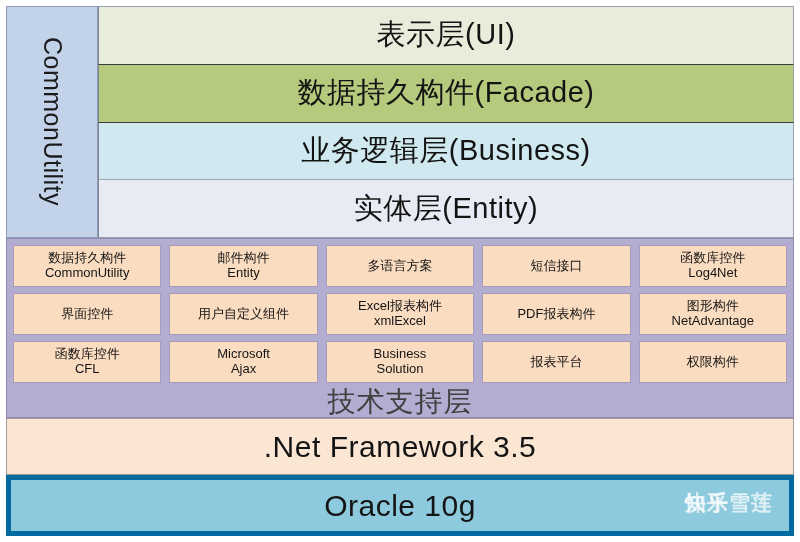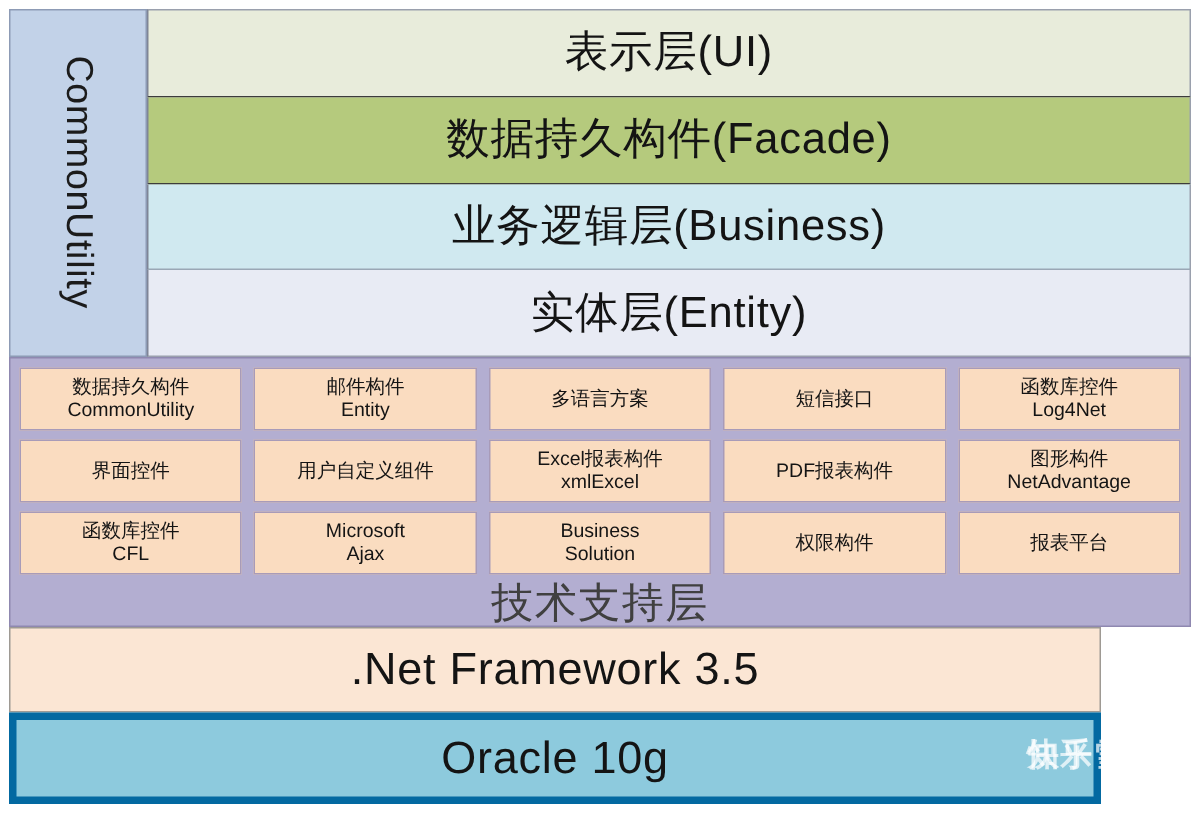--- a/index.html
+++ b/index.html
@@ -140,21 +140,21 @@
     font-size: 28px;
     color: #404040;
     letter-spacing: 1px;
     white-space: nowrap;
   }
 
   
   .foot-band {
     position: absolute;
     left: 6px;
-    width: 728px;
+    width: 788px;
     box-sizing: border-box;
     display: flex;
     align-items: center;
     justify-content: center;
     text-align: center;
   }
   .foot-text {
     font-size: 30px;
     color: #141414;
     letter-spacing: 0.5px;
@@ -275,25 +275,25 @@
       </div>
       <div class="comp-cell">
         <span class="comp-line">Microsoft</span>
         <span class="comp-line">Ajax</span>
       </div>
       <div class="comp-cell">
         <span class="comp-line">Business</span>
         <span class="comp-line">Solution</span>
       </div>
       <div class="comp-cell">
+        <span class="comp-line">报表平台</span>
+
+      </div>
+      <div class="comp-cell">
         <span class="comp-line">权限构件</span>
-
-      </div>
-      <div class="comp-cell">
-        <span class="comp-line">报表平台</span>
 
       </div>
     </div>
 
     <div class="tech-title-row">
       <span class="tech-title">技术支持层</span>
     </div>
   </div>
 
   <div class="foot-band band-framework">

